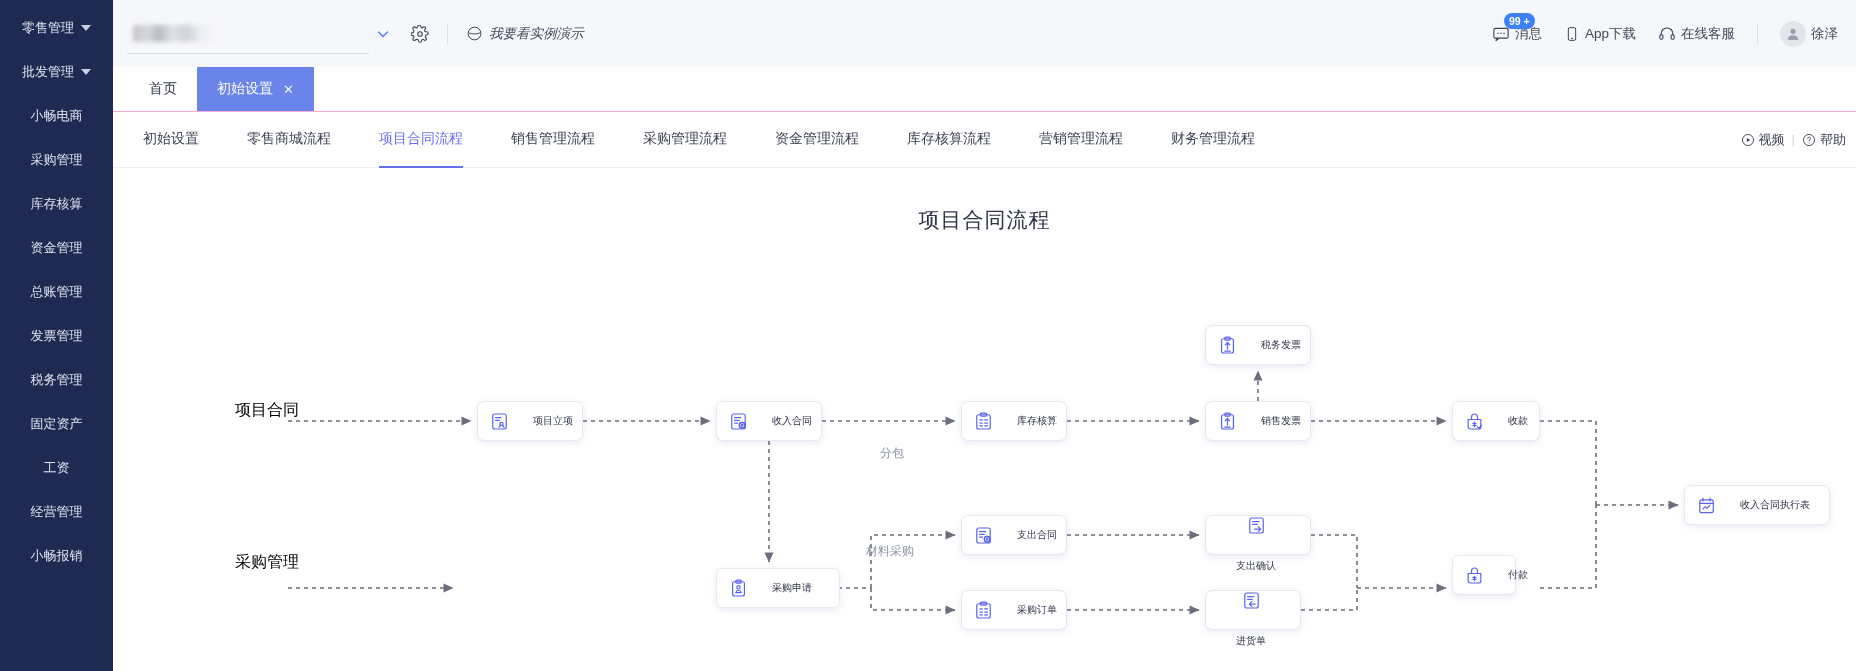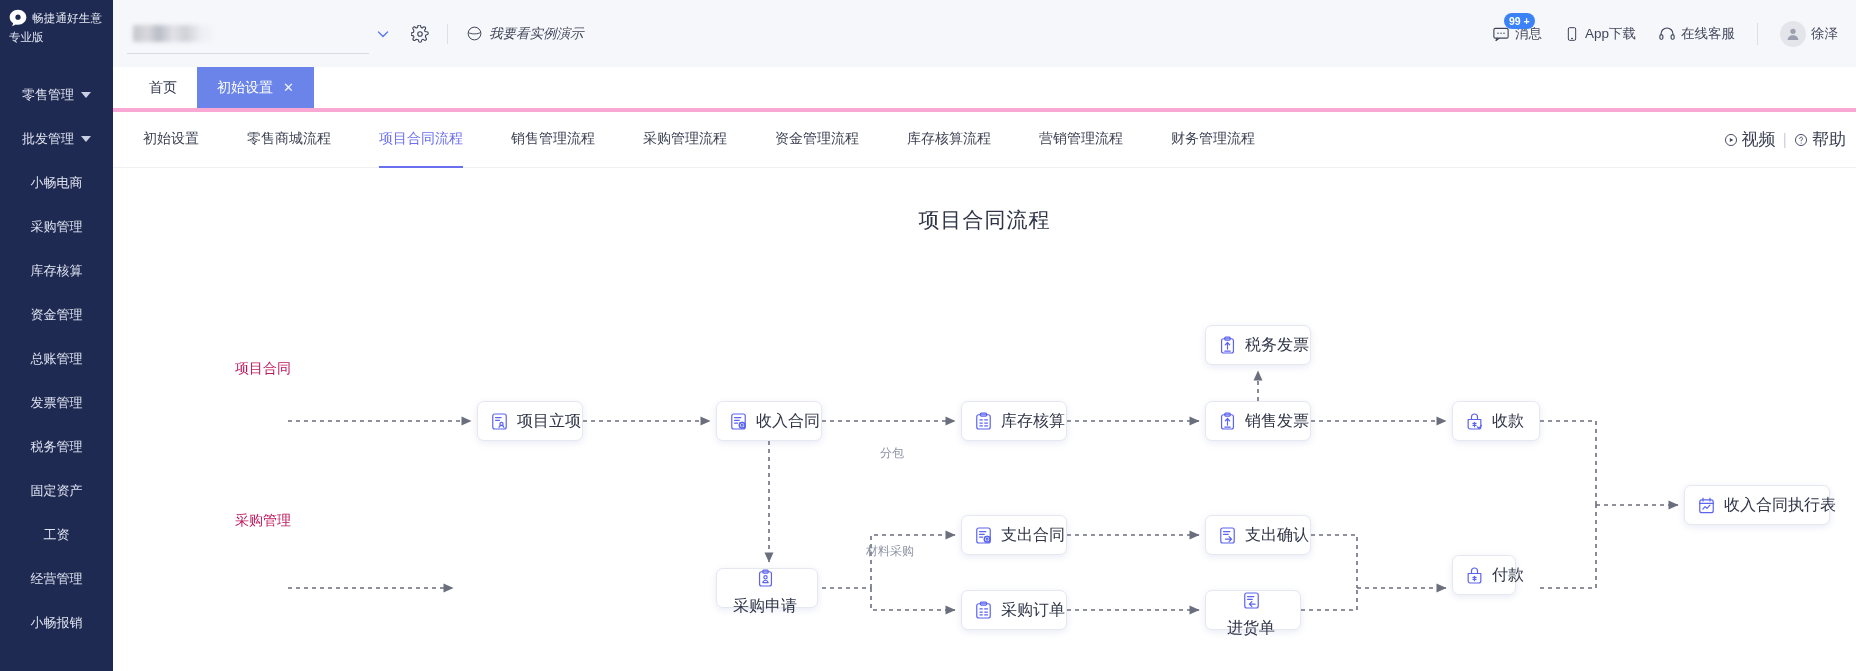--- a/index.html
+++ b/index.html
@@ -81,21 +81,21 @@
   .avatar {
     width: 26px; height: 26px; border-radius: 50%; background: #e3e5ea;
     display: flex; align-items: center; justify-content: center;
   }
   .uname { color: #41475a; font-size: 13.5px; white-space: nowrap;
            overflow: hidden; max-width: 34px; }
 
   
   .tabstrip {
     height: 45px; background: #fff; display: flex; align-items: stretch;
-    padding-left: 16px; border-bottom: 4px solid #f9a8d4;
+    padding-left: 16px; border-bottom: 1px solid #f9a8d4;
   }
   .tabstrip::before {
     content: ""; position: absolute;
   }
   .tab {
     display: flex; align-items: center; padding: 0 20px; font-size: 14px;
     color: #333a4d; cursor: pointer;
   }
   .tab.active {
     background: #6a84ea; color: #fff; gap: 10px;
@@ -112,64 +112,54 @@
     cursor: pointer; position: relative; height: 56px; display: flex;
     align-items: center; white-space: nowrap;
   }
   .subtab.active { color: #6a6ff0; font-weight: normal; }
   .subtab.active::after {
     content: ""; position: absolute; left: 0; right: 0; bottom: 0;
     height: 2px; background: #6a6ff0;
   }
   .subtabs-right {
     margin-left: auto; display: flex; align-items: center; gap: 7px;
-    padding-right: 10px; font-size: 17px; color: #3d4253; white-space: nowrap;
+    padding-right: 10px; font-size: 13px; color: #3d4253; white-space: nowrap;
   }
   .sr-item { display: flex; align-items: center; gap: 4px; cursor: pointer; }
   .sr-sep { color: #d3d6de; }
 
   
   .canvas { position: relative; flex: 1; background: #fff; overflow: hidden; }
   .diagram-title {
     position: absolute; left: 0; right: 0; top: 38px; text-align: center;
     font-size: 21px; color: #2f3546; letter-spacing: 1px;
   }
   .svg-layer { position: absolute; inset: 0; width: 100%; height: 100%; }
 
   .node {
     position: absolute; height: 40px; background: #fff; border: 1px solid #e6e8f0;
-    border-radius: 7px; display: flex; align-items: center; gap: 8px;
+    border-radius: 7px; display: flex; align-items: center; gap: 24px;
     padding: 0 16px 0 12px; cursor: pointer;
     box-shadow: 0 2px 7px rgba(99,110,190,.14);
-    font-size: 16px; color: #2f3546; white-space: nowrap;
+    font-size: 10px; color: #2f3546; white-space: nowrap;
   }
   .node .ico { width: 19px; height: 19px; flex: 0 0 19px; display: block; }
   .row-label {
-    position: absolute; font-size: 14px; color: #be185d; white-space: nowrap;
+    position: absolute; font-size: 16px; color: #000000; white-space: nowrap; margin-top: 40px;
   }
   .edge-label {
     position: absolute; font-size: 12px; color: #8d93a4; white-space: nowrap;
   }
 </style>
 </head>
 <body>
 
 <div class="app">
 
   <aside class="sidebar">
-    <div class="logo-wrap">
-      <div class="logo-row">
-        <svg class="logo-mark" viewBox="0 0 24 24">
-          <path d="M12 2C6.5 2 2 6 2 11c0 3 1.6 5.6 4.2 7.2L5 22l4.3-2.2c.9.2 1.8.3 2.7.3 5.5 0 10-4 10-9s-4.5-9-10-9z" fill="#fff"></path>
-          <circle cx="12" cy="11" r="3.1" fill="#1f2a52"></circle>
-        </svg>
-        <div class="logo-text">畅捷通好生意</div>
-      </div>
-      <div class="logo-sub">专业版</div>
-    </div>
     <nav class="nav" id="nav-list">
         <div class="nav-item">
           <span>零售管理</span>
           <span class="caret"></span>
         </div>
         <div class="nav-item">
           <span>批发管理</span>
           <span class="caret"></span>
         </div>
         <div class="nav-item">
@@ -412,40 +402,40 @@
           </div>
           <div class="node" style="left: 1339px; top: 233px; width: 88px;">
             <svg class="ico" viewBox="0 0 24 24" fill="none" stroke="#5b63f0" stroke-width="1.5" stroke-linecap="round" stroke-linejoin="round">
               <path d="M4 9.5h16v9.5a2.5 2.5 0 01-2.5 2.5h-11A2.5 2.5 0 014 19z"></path>
               <path d="M8.2 9.5V6.3a3.8 3.8 0 017.6 0v3.2"></path>
               <path d="M10 14.4h4M10 16.8h4M12 13.2v5.4"></path>
               <path d="M15.6 18.8l1.8 1.9 3.4-3.8"></path>
             </svg>
             <span>收款</span>
           </div>
-          <div class="node" style="left: 603px; top: 400px; width: 102px; flex-direction: column;">
+          <div class="node" style="left: 603px; top: 400px; width: 124px;">
             <svg class="ico" viewBox="0 0 24 24" fill="none" stroke="#5b63f0" stroke-width="1.5" stroke-linecap="round" stroke-linejoin="round">
               <rect x="4.5" y="3.5" width="15" height="18" rx="2.5"></rect>
               <rect x="8.5" y="1.5" width="7" height="3.6" rx="1.2"></rect>
               <circle cx="12" cy="10.5" r="2.1"></circle>
               <path d="M8.6 17.2c.5-1.9 1.8-3 3.4-3s2.9 1.1 3.4 3z"></path>
             </svg>
             <span>采购申请</span>
           </div>
           <div class="node" style="left: 848px; top: 347px; width: 106px;">
             <svg class="ico" viewBox="0 0 24 24" fill="none" stroke="#5b63f0" stroke-width="1.5" stroke-linecap="round" stroke-linejoin="round">
               <rect x="3.5" y="2.5" width="17" height="19" rx="2.5"></rect>
               <path d="M7 7h8M7 10.5h6M7 14h4"></path>
               <circle cx="16.6" cy="16.6" r="3.6" fill="#fff"></circle>
               <circle cx="16.6" cy="16.6" r="3.6"></circle>
               <circle cx="16.6" cy="16.6" r="1.2"></circle>
             </svg>
             <span>支出合同</span>
           </div>
-          <div class="node" style="left: 1092px; top: 347px; width: 106px;">
+          <div class="node" style="left: 1092px; top: 347px; width: 106px; flex-direction: column;">
             <svg class="ico" viewBox="0 0 24 24" fill="none" stroke="#5b63f0" stroke-width="1.5" stroke-linecap="round" stroke-linejoin="round">
               <rect x="3.5" y="2.5" width="17" height="19" rx="2.5"></rect>
               <path d="M7 7h8M7 10.5h6"></path>
               <path d="M9.5 16.6h7M14 13.4l3.2 3.2L14 19.8"></path>
             </svg>
             <span>支出确认</span>
           </div>
           <div class="node" style="left: 848px; top: 422px; width: 106px;">
             <svg class="ico" viewBox="0 0 24 24" fill="none" stroke="#5b63f0" stroke-width="1.5" stroke-linecap="round" stroke-linejoin="round">
               <rect x="3.5" y="3.5" width="17" height="18" rx="2.5"></rect>

